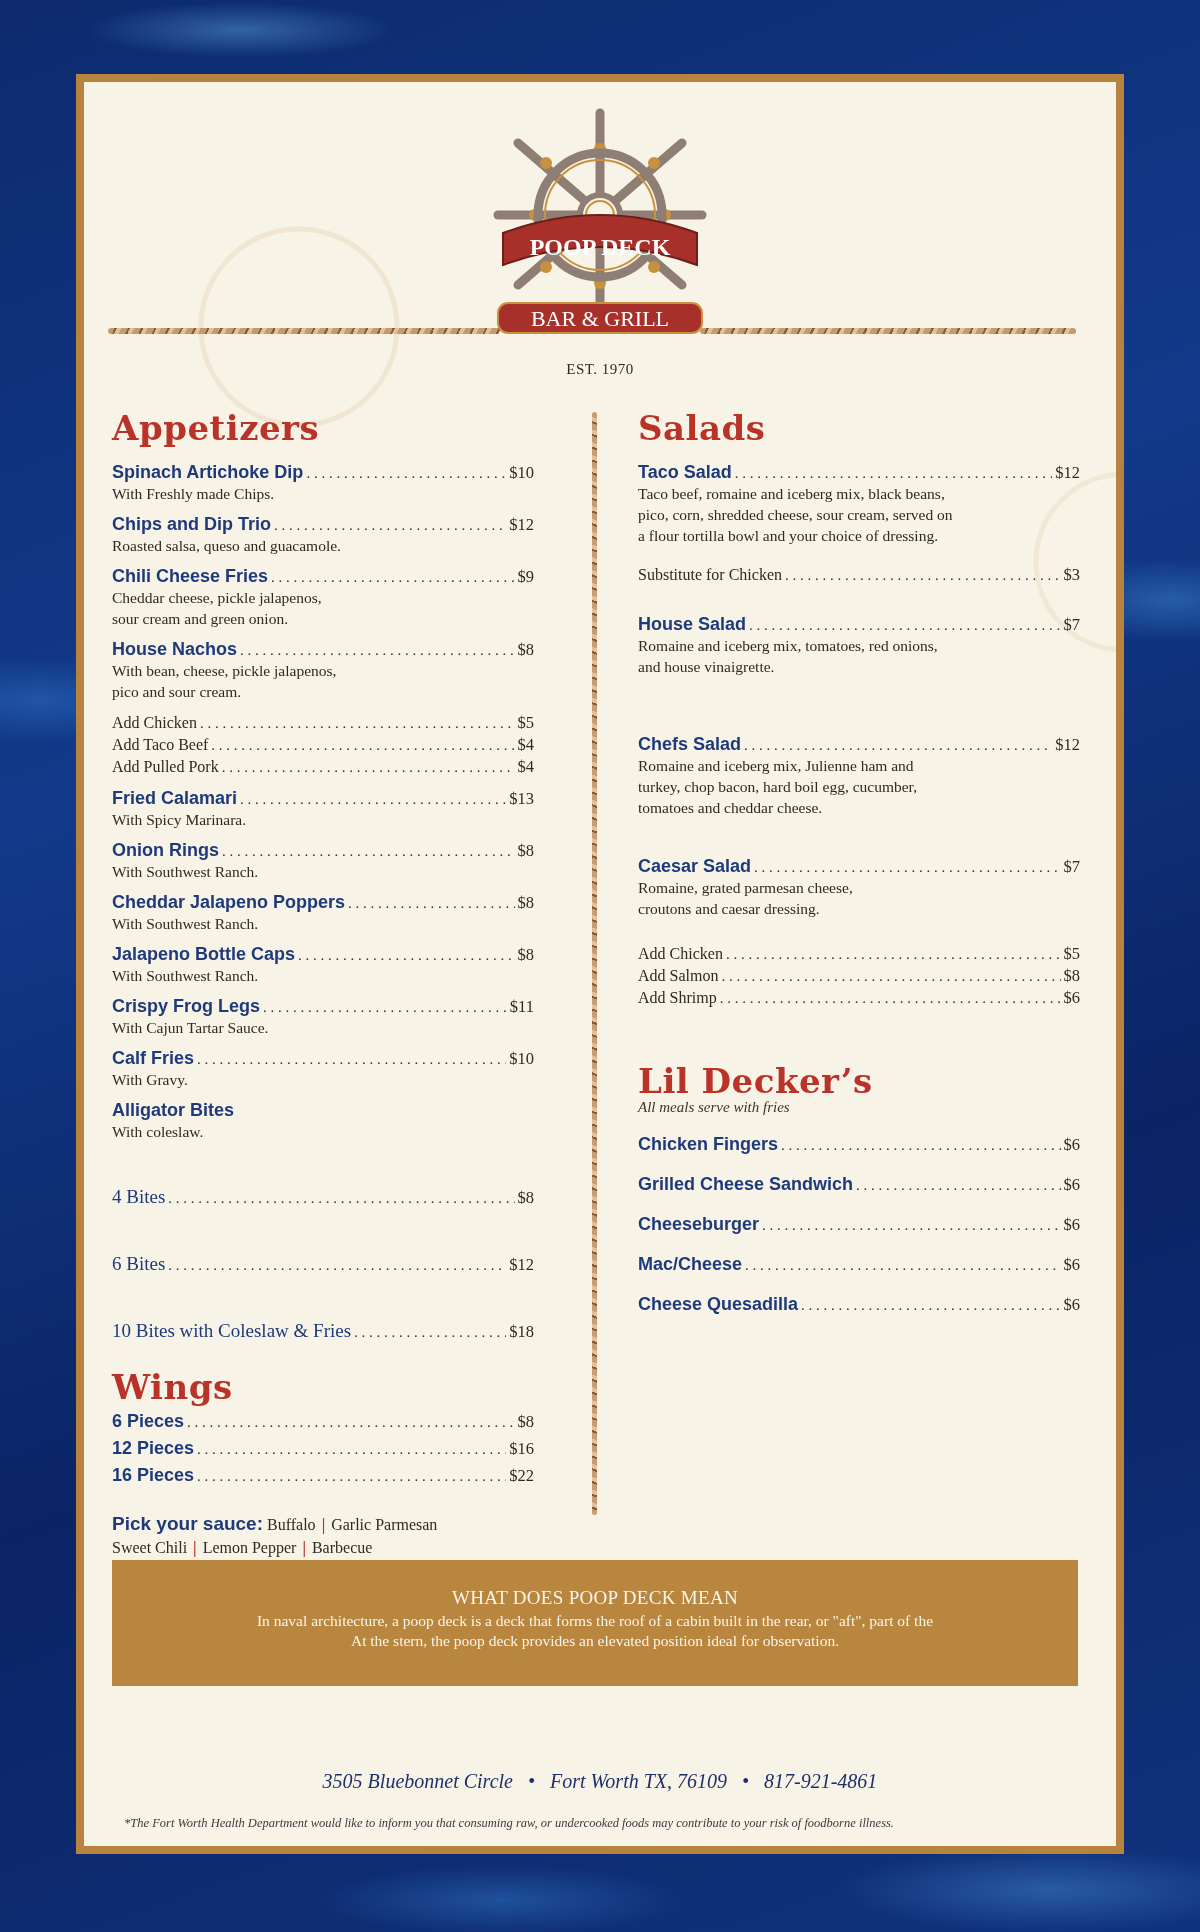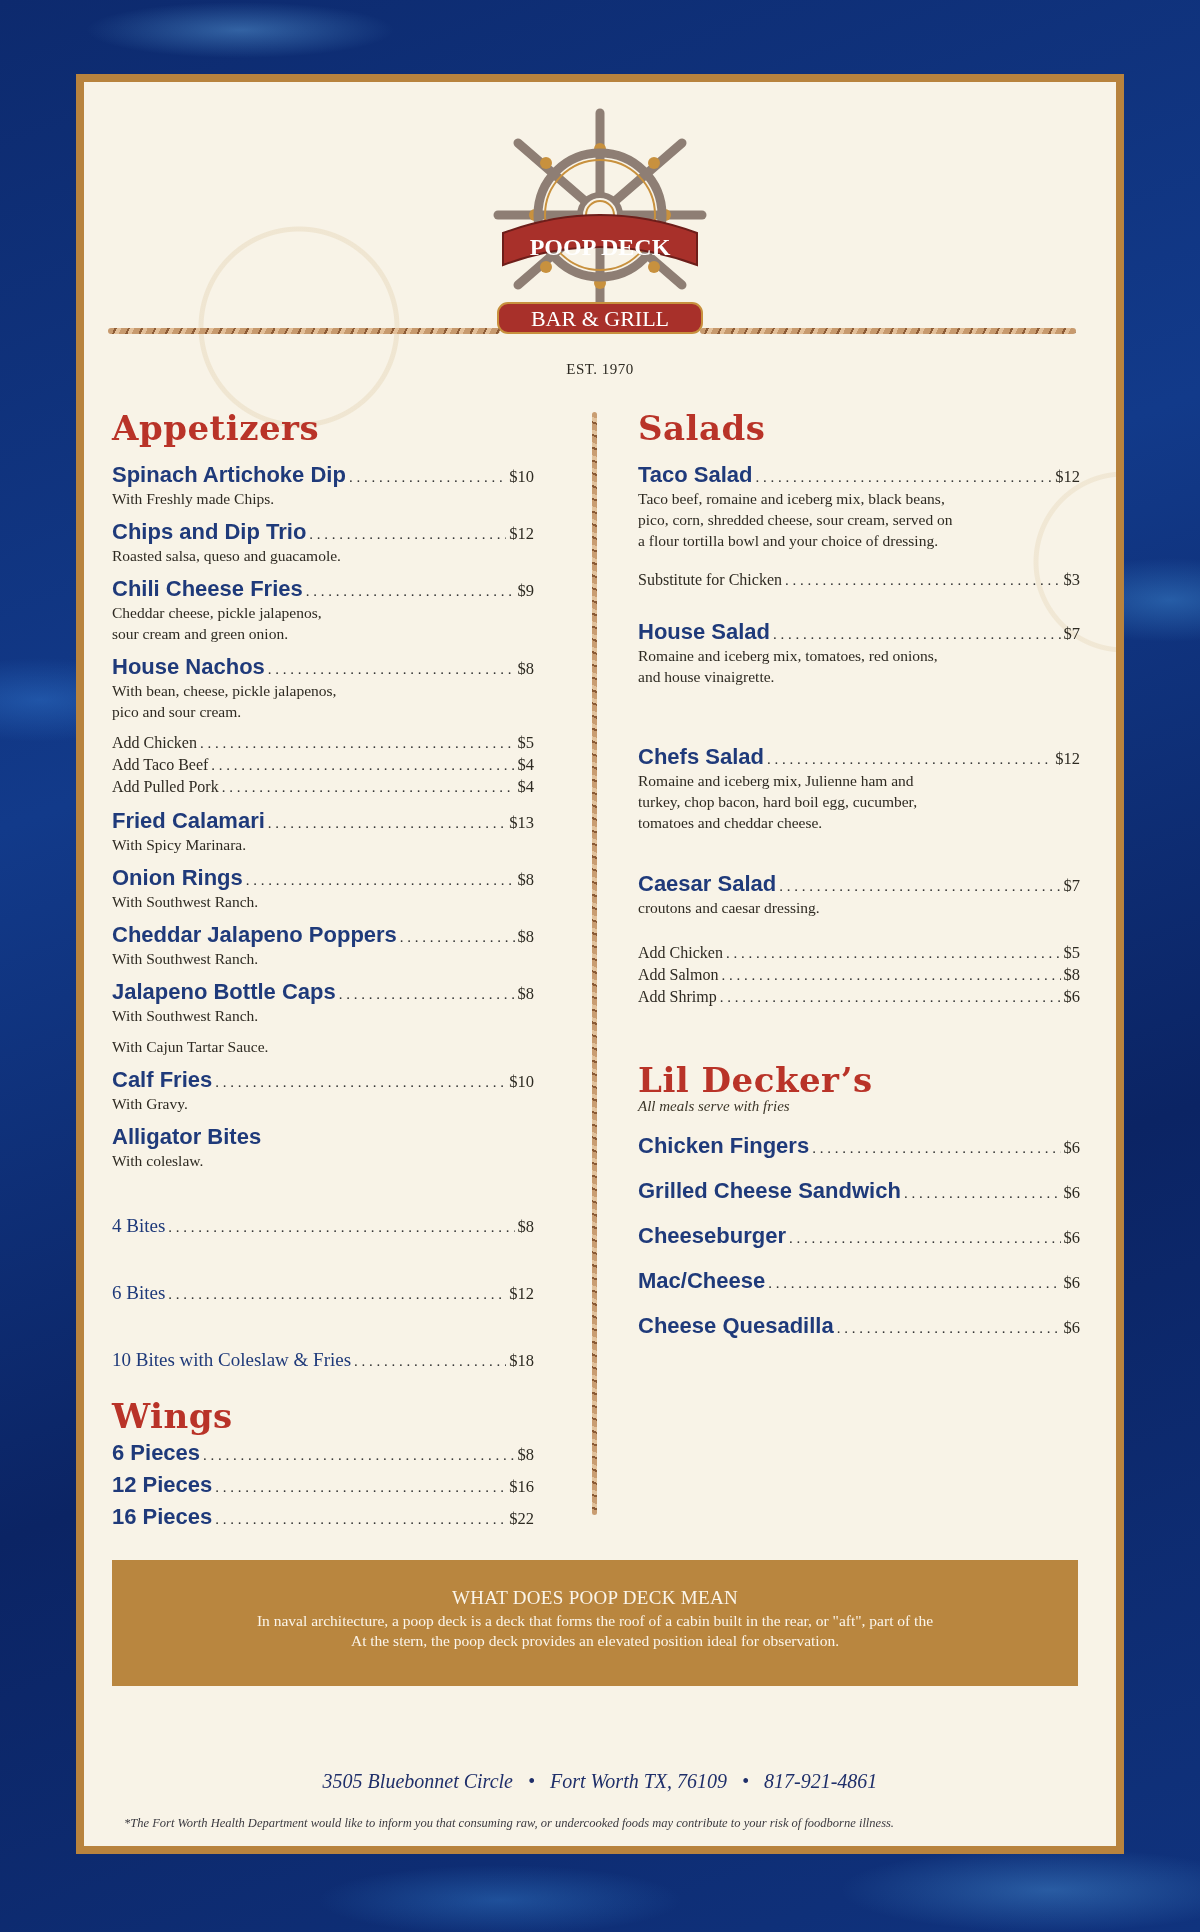--- a/index.html
+++ b/index.html
@@ -41,21 +41,21 @@
   .col-left { left: 112px; top: 408px; width: 422px; }
   .col-right { left: 638px; top: 408px; width: 442px; }
 
   .sec-title {
     font-family: "DejaVu Serif", "Liberation Serif", serif;
     font-weight: bold; color: #b93328; font-size: 34px; letter-spacing: 0.5px; line-height: 40px;
   }
   .sub-italic { font-style: italic; font-size: 15px; color: #3b3528; margin-top: -2px; }
   .item { margin-top: 10px; }
   .row { display: flex; align-items: baseline; white-space: nowrap; overflow: hidden; }
-  .name { font-family: "Liberation Sans", "DejaVu Sans", sans-serif; font-weight: bold; color: #1f3a7a; font-size: 22px; }
+  .name { font-family: "Liberation Sans", "DejaVu Sans", sans-serif; font-weight: bold; color: #1f3a7a; font-size: 18px; }
   .dots { flex: 1; overflow: hidden; color: #333; font-size: 15px; letter-spacing: 2px; margin: 0 3px; }
   .dots::before { content: ". . . . . . . . . . . . . . . . . . . . . . . . . . . . . . . . . . . . . . . . . . . . . . . . . . . . . . . . . . . . . . . . . . . . ."; letter-spacing: 0; }
   .price { color: #2d2a22; font-size: 16.5px; }
   .desc { color: #2e2a22; font-size: 15.5px; line-height: 21px; }
   .addon .name-plain { color: #2e2a22; font-size: 16px; }
   .addon { line-height: 22px; }
   .bite .name-plain { color: #1f3a7a; font-size: 19px; margin-top: 44px; }
   .bite { line-height: 22px; }
   .sauce { margin-top: 26px; font-size: 16px; color: #2e2a22; line-height: 23px; }
   .sauce .lbl { font-family: "Liberation Sans", "DejaVu Sans", sans-serif; font-weight: bold; color: #1f3a7a; font-size: 19px; }
@@ -188,20 +188,25 @@
   </div>
   <div class="item">
     <div class="row">
         <span class="name">Jalapeno Bottle Caps</span>
         <span class="dots"></span>
         <span class="price">$8</span>
       </div>
     <div class="desc">With Southwest Ranch.</div>
   </div>
   <div class="item">
+    <div class="row">
+        <span class="name">Crispy Frog Legs</span>
+        <span class="dots"></span>
+        <span class="price">$11</span>
+      </div>
     <div class="desc">With Cajun Tartar Sauce.</div>
   </div>
   <div class="item">
     <div class="row">
         <span class="name">Calf Fries</span>
         <span class="dots"></span>
         <span class="price">$10</span>
       </div>
     <div class="desc">With Gravy.</div>
   </div>
@@ -293,20 +298,21 @@
     <div class="desc">Romaine and iceberg mix, Julienne ham and</div>
     <div class="desc">turkey, chop bacon, hard boil egg, cucumber,</div>
     <div class="desc">tomatoes and cheddar cheese.</div>
   </div>
   <div class="item" style="margin-top:38px">
     <div class="row">
         <span class="name">Caesar Salad</span>
         <span class="dots"></span>
         <span class="price">$7</span>
       </div>
+    <div class="desc">Romaine, grated parmesan cheese,</div>
     <div class="desc">croutons and caesar dressing.</div>
   </div>
   <div class="item" style="margin-top:24px">
     <div class="row addon">
         <span class="name-plain">Add Chicken</span>
         <span class="dots"></span>
         <span class="price">$5</span>
       </div>
     <div class="row addon">
         <span class="name-plain">Add Salmon</span>

